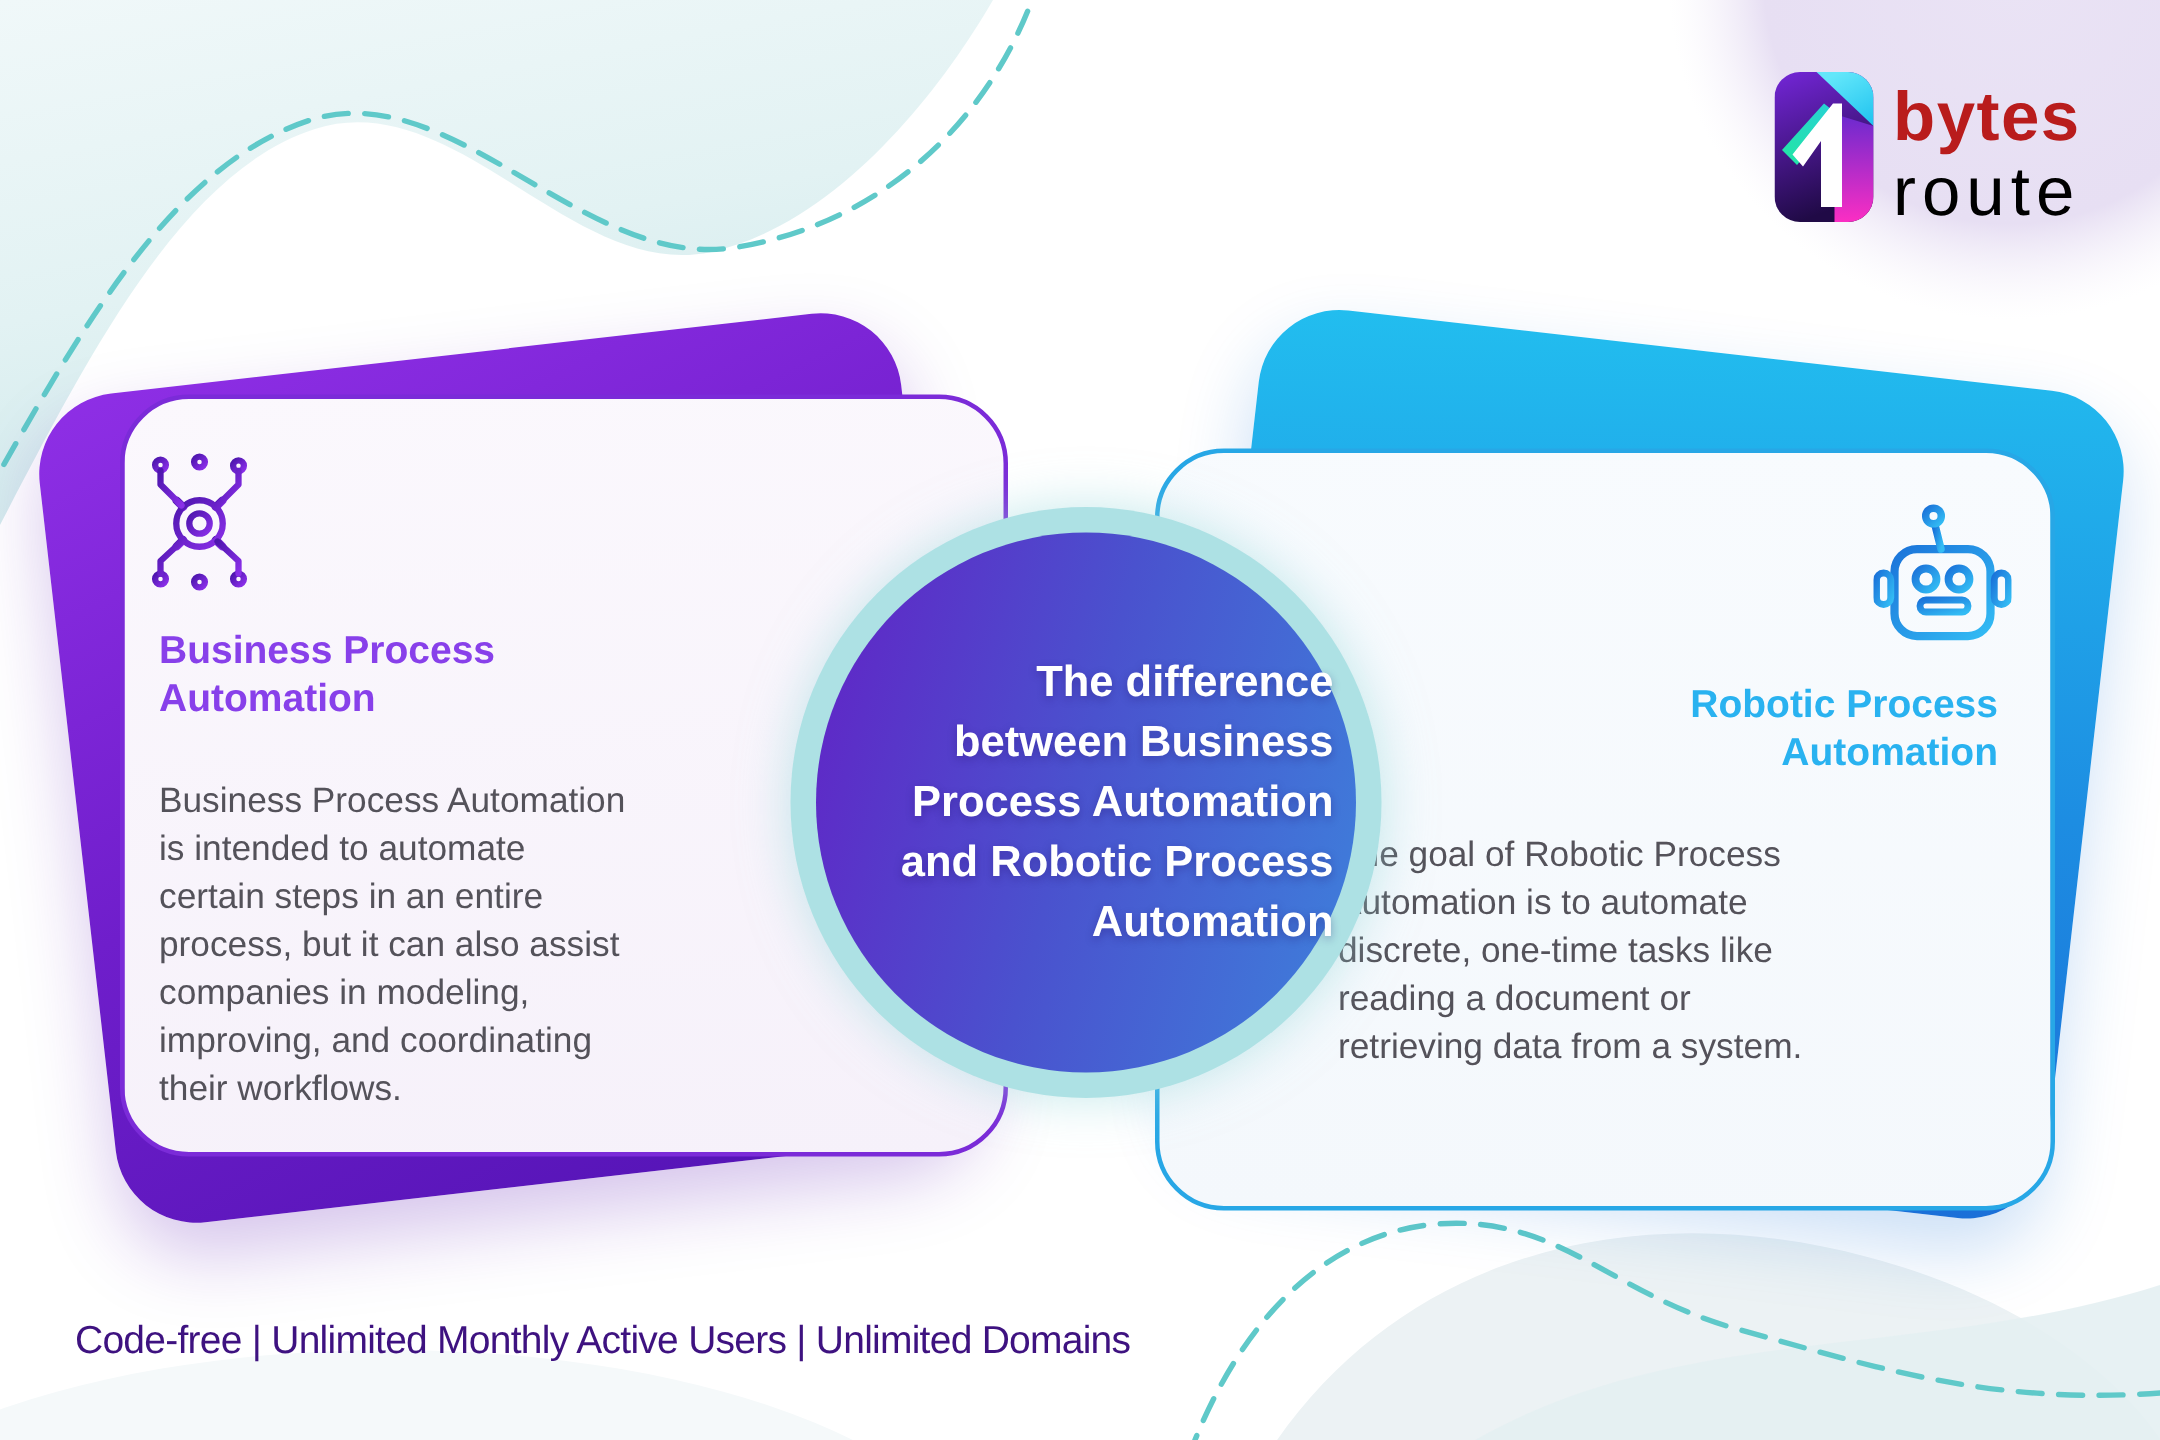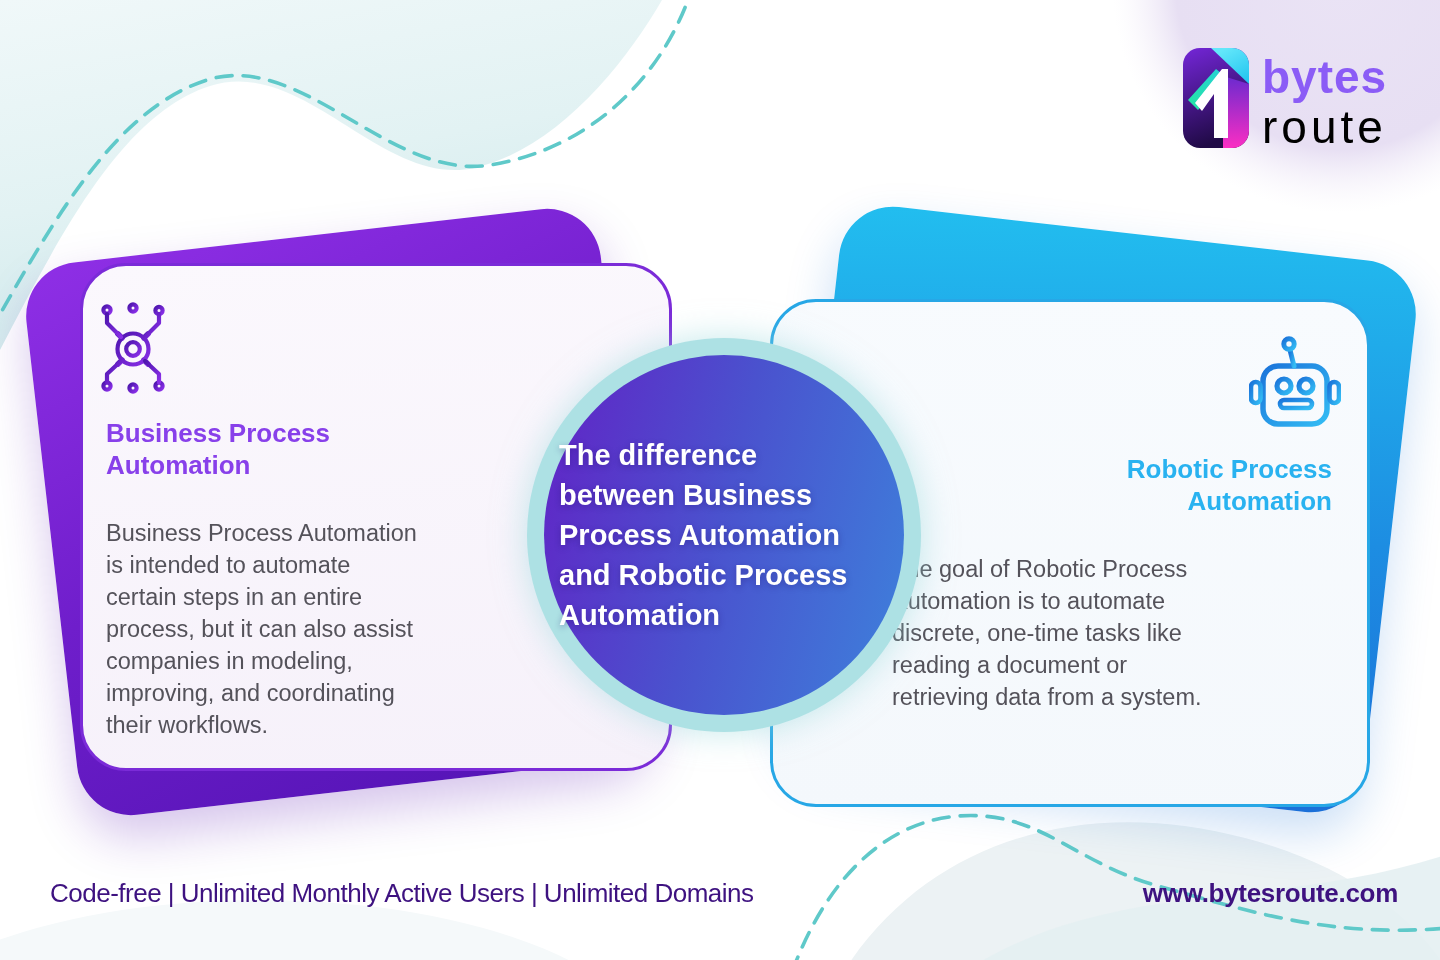--- a/index.html
+++ b/index.html
@@ -54,28 +54,28 @@
     position:absolute;left:527px;top:338px;width:394px;height:394px;border-radius:50%;
     background:#ADE1E4;z-index:4;
     box-shadow:0 0 34px rgba(150,215,218,.55);
   }
   .ring .inner{
     position:absolute;left:17px;top:17px;width:360px;height:360px;border-radius:50%;
     background:linear-gradient(105deg,#5E2AC7 8%,#4A52CE 48%,#3F7CDA 94%);
     display:flex;align-items:center;justify-content:center;
   }
   .circle-text{
-    width:330px;text-align:left;color:#ffffff;font-weight:bold;font-size:29px;line-height:1.38;
+    width:330px;text-align:right;color:#ffffff;font-weight:bold;font-size:29px;line-height:1.38;
     white-space:pre-line;text-shadow:0 2px 6px rgba(35,18,110,.35);
   }
 
   
   .logo{position:absolute;left:1183px;top:48px;z-index:5;display:flex;align-items:flex-start;}
   .logo-text{margin-left:13px;margin-top:6px;}
-  .logo-text .bytes{font-size:46px;font-weight:bold;color:#8b5cf6;line-height:1.0;letter-spacing:1px;}
+  .logo-text .bytes{font-size:46px;font-weight:bold;color:#b91c1c;line-height:1.0;letter-spacing:1px;}
   .logo-text .route{font-size:46px;font-weight:400;color:#000000;line-height:1.0;letter-spacing:4px;margin-top:4px;}
 
   
   .tagline{
     position:absolute;left:50px;top:878px;z-index:5;
     font-size:26px;font-weight:normal;color:#3E1280;letter-spacing:-0.5px;
   }
   .website{
     position:absolute;right:42px;top:878px;z-index:5;
     font-size:26px;font-weight:bold;color:#3E1280;letter-spacing:-0.3px;
@@ -232,15 +232,14 @@
         <path d="M12,55 L39,21 L45,21 L45,90 L31,90 L31,46 L19,63 Z" fill="#FFFFFF"></path>
       </g>
     </svg>
     <div class="logo-text">
       <div class="bytes">bytes</div>
       <div class="route">route</div>
     </div>
   </div>
 
   <div class="tagline">Code-free | Unlimited Monthly Active Users | Unlimited Domains</div>
-  <div class="website">www.bytesroute.com</div>
 
 </div>
 
 </body></html>

